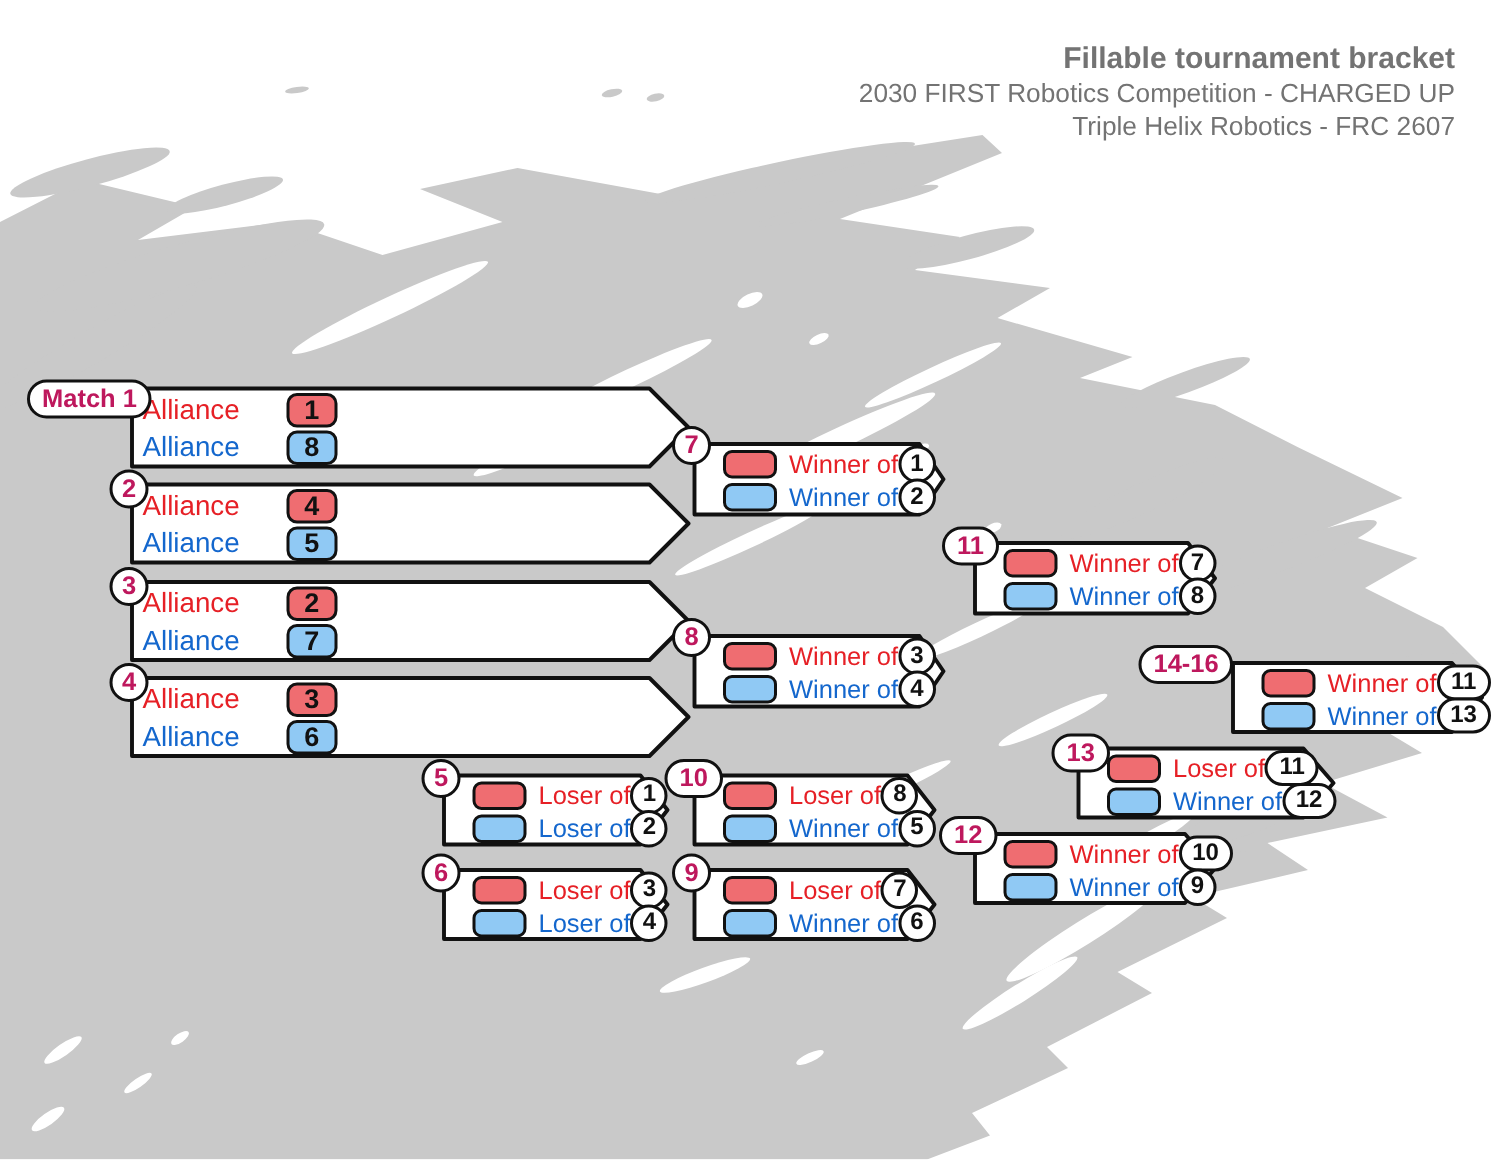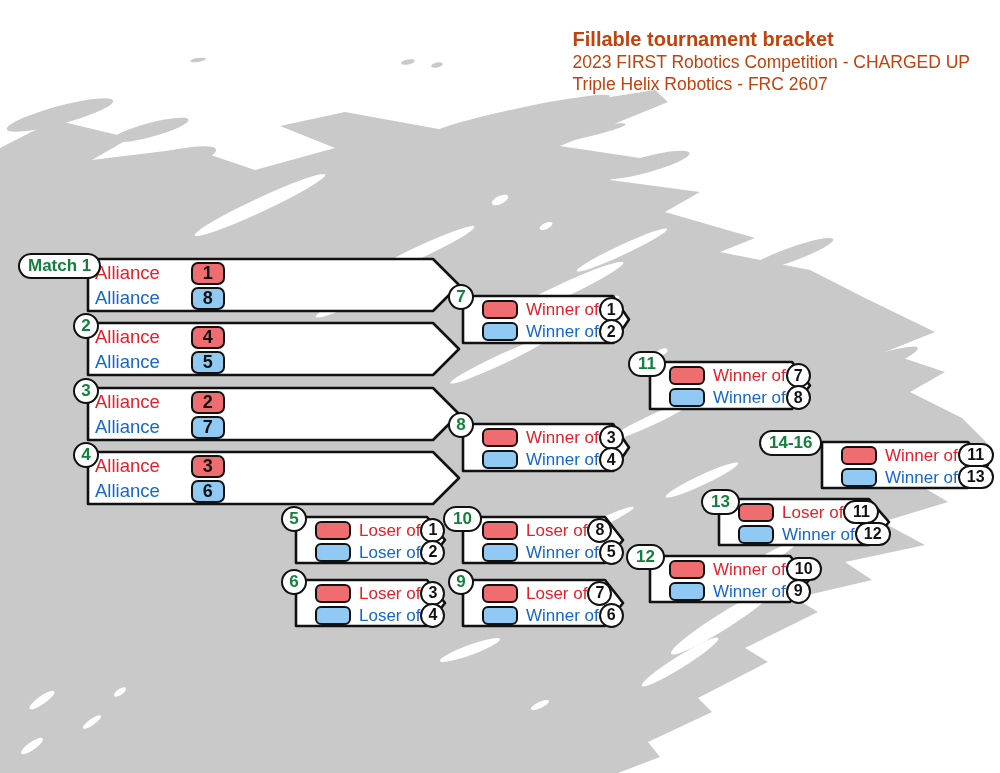--- a/index.html
+++ b/index.html
@@ -2,21 +2,21 @@
 <html style="--red-fill: #ef6d71; --blue-fill: #90c9f4; --red-text: #e62026; --blue-text: #1467cd;"><head>
 <meta charset="utf-8">
 <style>
   html,body{margin:0;padding:0;background:#ffffff;}
   .stage{
     position:relative;width:1000px;height:773px;overflow:hidden;
     font-family:"Liberation Sans","DejaVu Sans",sans-serif;background:#ffffff;
   }
   .splatter{position:absolute;left:0;top:0;width:1000px;height:773px;}
   
-  .header{position:absolute;top:28px;right:30px;color:#c2410c;}
+  .header{position:absolute;top:28px;right:30px;text-align:right;color:#737373;}
   .header .title{font-size:20px;font-weight:bold;line-height:23px;}
   .header .subtitle{font-size:17.5px;line-height:22px;}
   
   .match{position:absolute;}
   .match svg.shape{position:absolute;left:-2px;top:-2px;overflow:visible;}
   .rows{position:absolute;left:0;top:0;right:0;bottom:0;display:flex;flex-direction:column;justify-content:center;gap:1px;}
   .row{display:flex;align-items:center;white-space:nowrap;}
   
   .large .rows{padding:1px 0 0 7px;}
   .large .row{height:24px;gap:24px;}
@@ -42,21 +42,21 @@
   .blue-row .swatch{background:var(--blue-fill);}
   .ref-badge{
     display:inline-flex;align-items:center;justify-content:center;margin-left:auto;margin-right:-6px;
     background:#fff;border:2.3px solid #111;color:#111;font-weight:bold;box-sizing:border-box;flex:0 0 auto;
   }
   .ref-circle{width:25px;height:25px;border-radius:50%;font-size:16px;}
   .ref-pill{min-width:36px;height:24px;border-radius:12px;font-size:16px;padding:0 3px;}
   
   .num-badge{
     position:absolute;display:flex;align-items:center;justify-content:center;
-    background:#fff;border:2.5px solid #111;color:#15803d;font-weight:bold;box-sizing:border-box;z-index:3;
+    background:#fff;border:2.5px solid #111;color:#be185d;font-weight:bold;box-sizing:border-box;z-index:3;
   }
   .num-circle{width:26px;height:26px;border-radius:50%;font-size:17px;}
   .num-pill{height:26px;border-radius:13px;font-size:17px;padding:0 8px;}
 </style>
 </head>
 <body>
 
 <div class="stage">
 
   <svg class="splatter" viewBox="0 0 1000 773" aria-hidden="true">
@@ -101,21 +101,21 @@
       <ellipse cx="42" cy="700" rx="15" ry="4" transform="rotate(-35 42 700)"></ellipse>
       <ellipse cx="92" cy="722" rx="11" ry="3" transform="rotate(-35 92 722)"></ellipse>
       <ellipse cx="32" cy="746" rx="13" ry="4" transform="rotate(-35 32 746)"></ellipse>
       <ellipse cx="120" cy="692" rx="7" ry="3" transform="rotate(-35 120 692)"></ellipse>
       <ellipse cx="540" cy="705" rx="10" ry="3" transform="rotate(-25 540 705)"></ellipse>
     </g>
   </svg>
 
   <div class="header">
     <div class="title">Fillable tournament bracket</div>
-    <div class="subtitle">2023 FIRST Robotics Competition - CHARGED UP</div>
+    <div class="subtitle">2030 FIRST Robotics Competition - CHARGED UP</div>
     <div class="subtitle">Triple Helix Robotics - FRC 2607</div>
   </div>
 
   <div id="bracket">
       <div class="match large" style="left: 88px; top: 259px; width: 345px; height: 52px;">
         <svg class="shape" width="375" height="56">
           <polygon points="2,2 347,2 373,28 347,54 2,54" fill="#ffffff" stroke="#111111" stroke-width="2.6" stroke-linejoin="round"></polygon>
         </svg>
         <div class="num-badge num-pill" style="left: -70px; top: -6px;">Match 1</div>
         <div class="rows">

